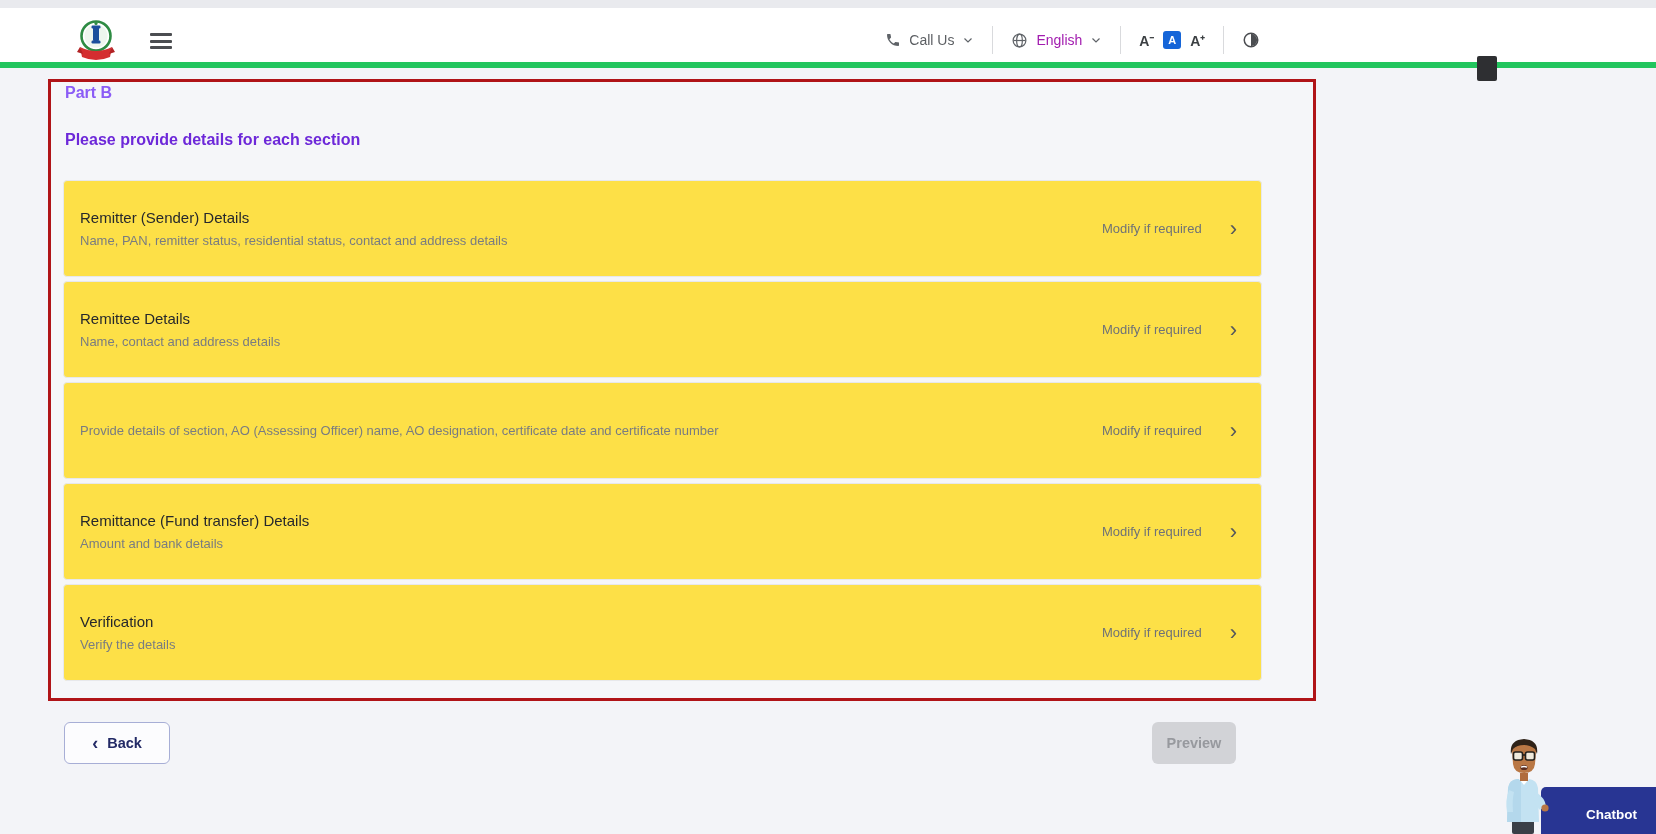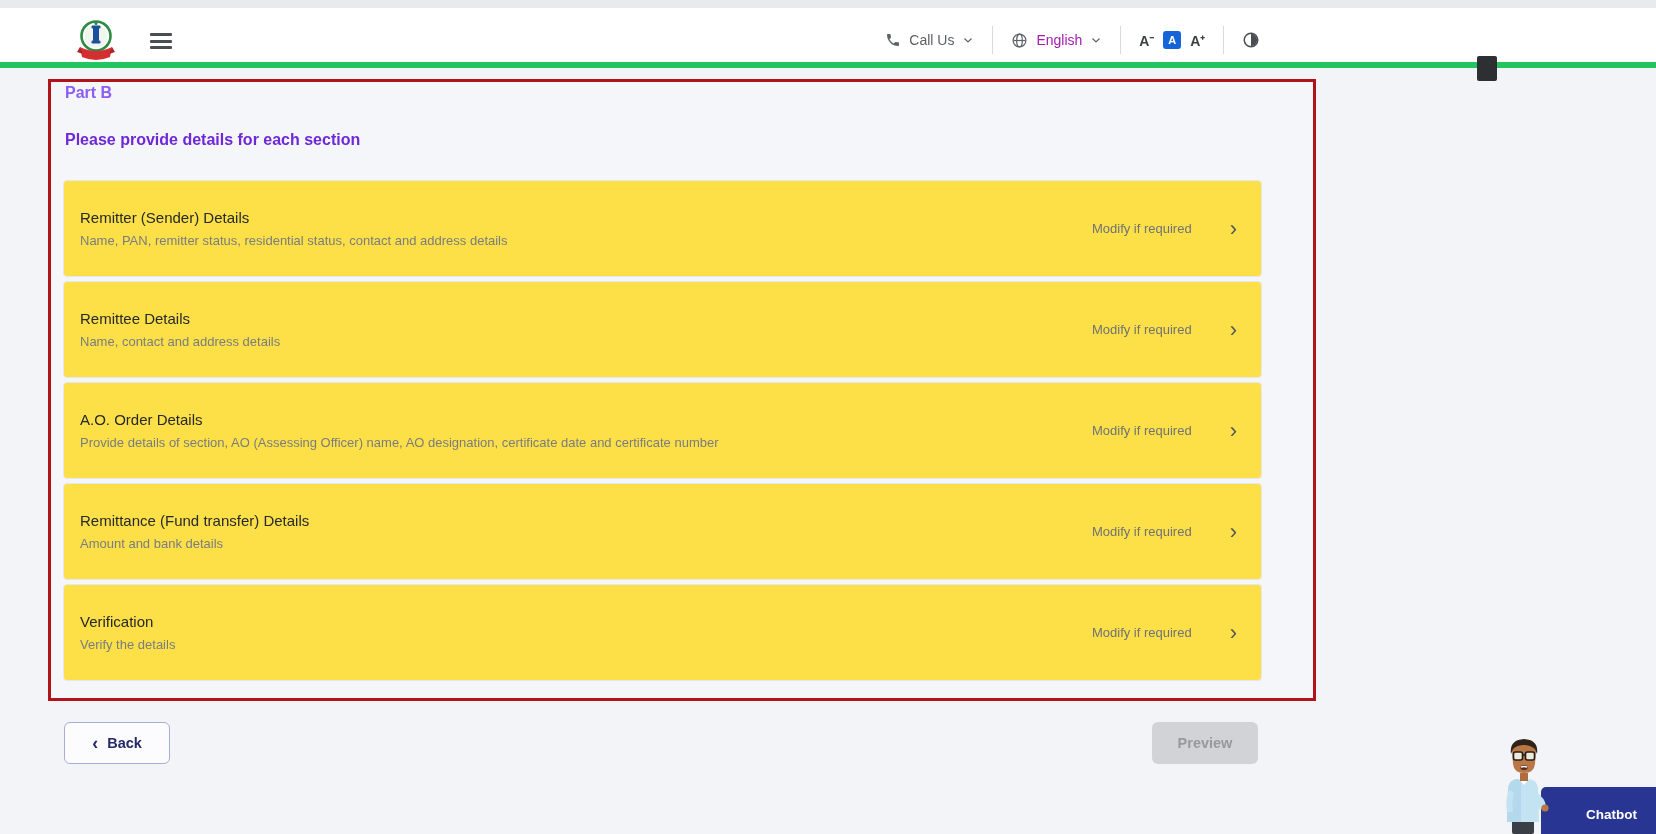--- a/index.html
+++ b/index.html
@@ -43,34 +43,34 @@
   .part-title { position:absolute; left:14px; top:2px; font-size:16px; font-weight:bold; color:#8b5cf6; }
   .panel-heading { position:absolute; left:14px; top:49px; font-size:16px; font-weight:bold; color:#6d28d9; }
   .cards { position:absolute; left:12px; top:98px; width:1199px; display:flex; flex-direction:column; gap:4px; }
   .card {
     height:97px; background:#fde047; border:1px solid #e7e8eb; border-radius:4px;
     display:flex; align-items:center; justify-content:space-between;
     padding:0 24px 0 16px; cursor:pointer;
   }
   .card-title { font-size:15px; color:#26282c; margin-bottom:7px; }
   .card-sub { font-size:13px; color:#797c81; }
-  .card-right { display:flex; align-items:center; gap:38px; flex-shrink:0; margin-left:24px; }
+  .card-right { display:flex; align-items:center; gap:28px; flex-shrink:0; margin-left:24px; }
   .card-action { font-size:13px; color:#6f7277; }
   .chev { font-size:22px; color:#56585c; line-height:1; }
 
   .back-btn {
     position:absolute; left:64px; top:722px; width:106px; height:42px;
     background:#fcfcfe; border:1.6px solid #a7aed6; border-radius:6px;
     display:flex; align-items:center; justify-content:center; gap:9px;
     color:#232a66; font-weight:bold; font-size:14.5px; font-family:"Liberation Sans", sans-serif;
     cursor:pointer;
   }
   .back-chev { font-size:18px; font-weight:bold; color:#232a66; line-height:1; }
   .preview-btn {
-    position:absolute; left:1152px; top:722px; width:106px; height:42px;
+    position:absolute; left:1152px; top:722px; width:84px; height:42px;
     background:#d2d3d7; border:none; border-radius:6px;
     color:#97999e; font-weight:bold; font-size:14.5px; font-family:"Liberation Sans", sans-serif;
   }
   .scroll-thumb {
     position:absolute; left:1477px; top:56px; width:20px; height:25px;
     background:#2e2f32; border-radius:2px;
   }
   .chatbot-btn {
     position:absolute; left:1541px; top:787px; width:115px; height:55px;
     background:#283593; border-radius:5px 0 0 5px; border:none;
@@ -171,21 +171,20 @@
         <div class="card-sub">Name, contact and address details</div>
       </div>
       <div class="card-right">
         <span class="card-action">Modify if required</span>
         <span class="chev">›</span>
       </div>
     </div>
 
     <div class="card">
       <div class="card-text">
-        <div class="card-title">A.O. Order Details</div>
         <div class="card-sub">Provide details of section, AO (Assessing Officer) name, AO designation, certificate date and certificate number</div>
       </div>
       <div class="card-right">
         <span class="card-action">Modify if required</span>
         <span class="chev">›</span>
       </div>
     </div>
 
     <div class="card">
       <div class="card-text">

